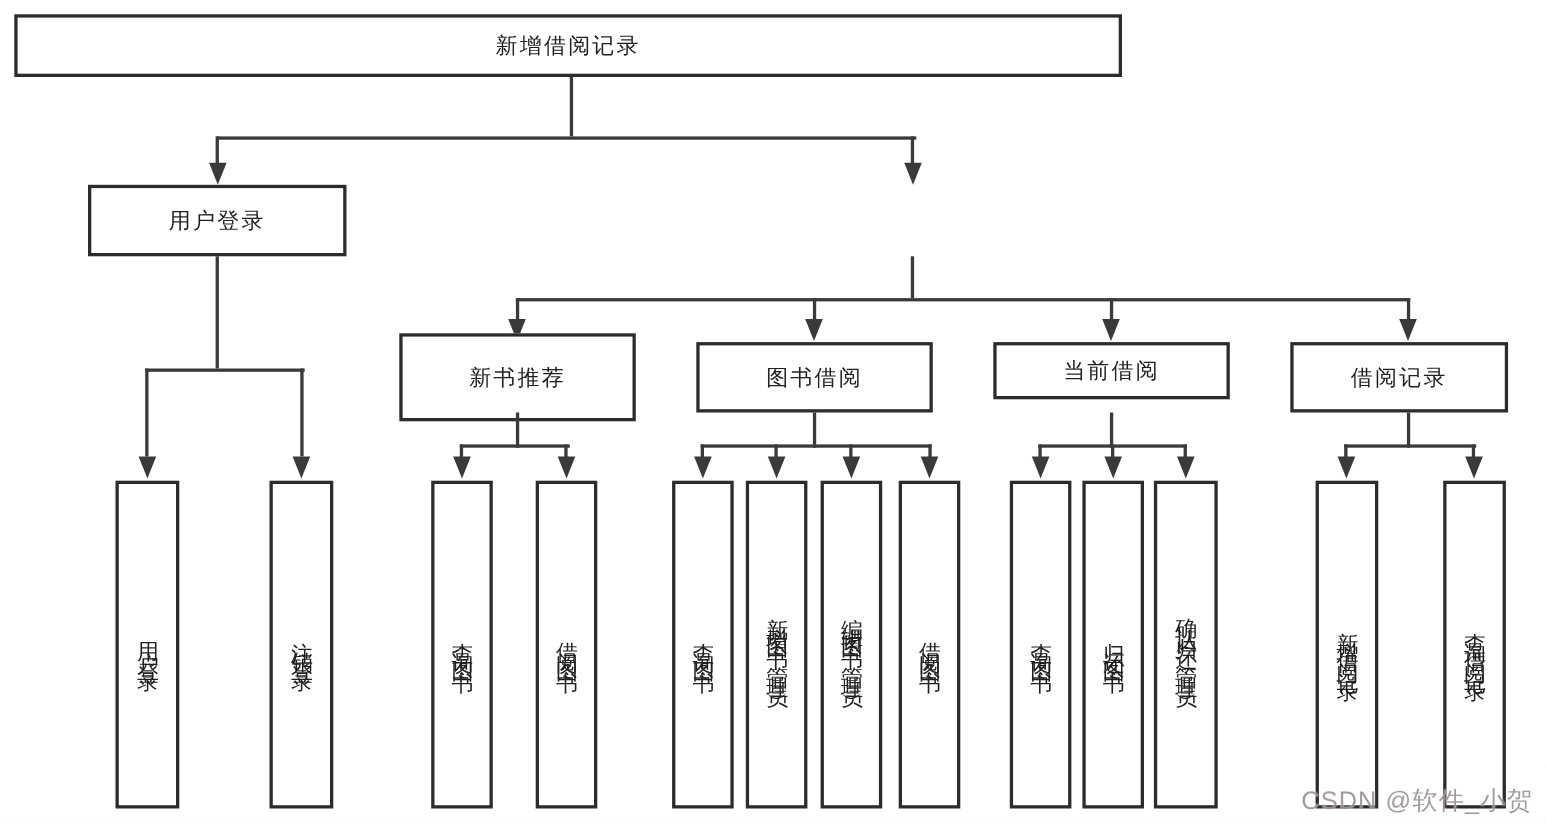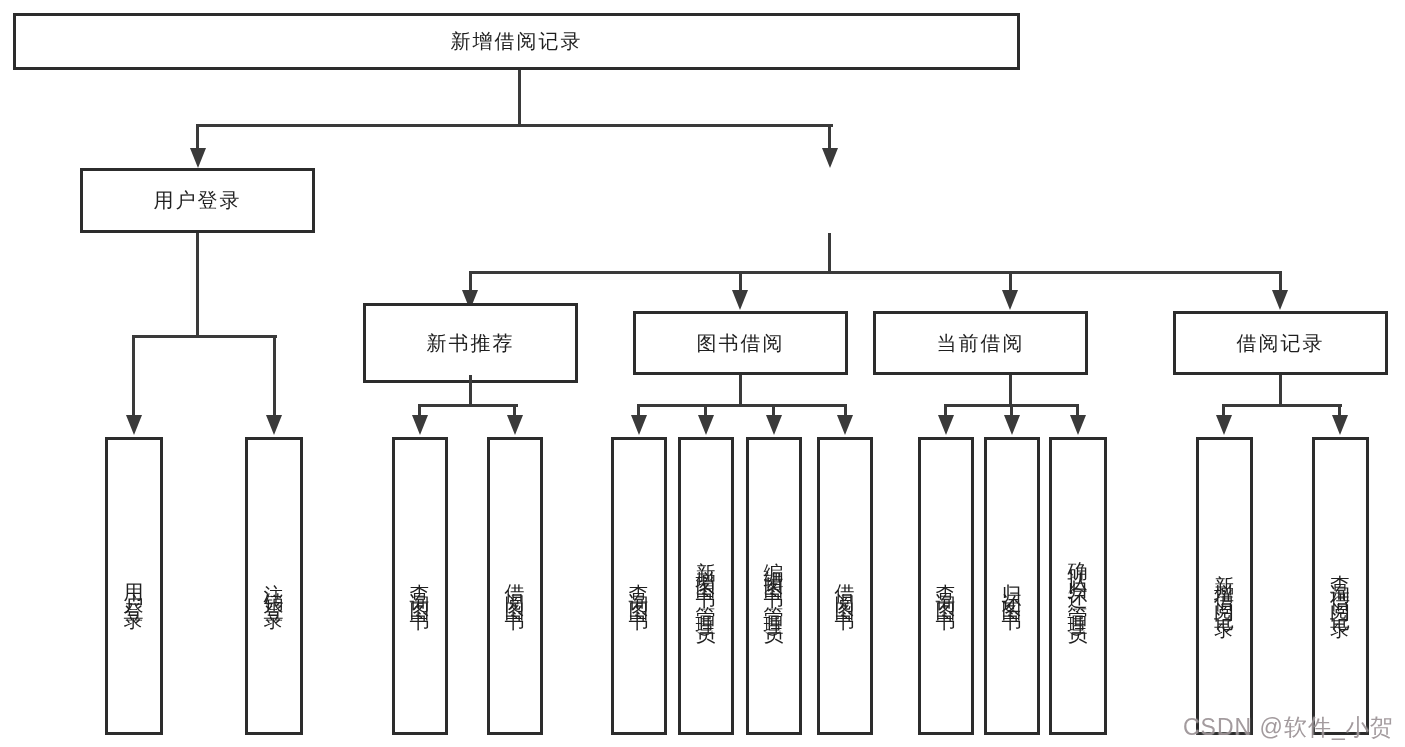--- a/index.html
+++ b/index.html
@@ -63,22 +63,22 @@
   <div class="arr" style="left:462px;top:290px"></div>
   <div class="vl" style="left:739px;top:271px;height:21px"></div>
   <div class="arr" style="left:732px;top:290px"></div>
   <div class="vl" style="left:1009px;top:271px;height:21px"></div>
   <div class="arr" style="left:1002px;top:290px"></div>
   <div class="vl" style="left:1279px;top:271px;height:21px"></div>
   <div class="arr" style="left:1272px;top:290px"></div>
 
   <div class="node" style="left:363px;top:303px;width:215px;height:80px">新书推荐</div>
   <div class="node" style="left:633px;top:311px;width:215px;height:64px">图书借阅</div>
-  <div class="node" style="left:873px;top:311px;width:215px;height:64px">当前借阅</div>
-  <div class="node" style="left:1173px;top:311px;width:215px;height:64px">借阅记录</div>
+  <div class="node" style="left:903px;top:311px;width:215px;height:52px">当前借阅</div>
+  <div class="node" style="left:1173px;top:311px;width:198px;height:64px">借阅记录</div>
 
   <div class="vl" style="left:469px;top:375px;height:32px"></div>
   <div class="hl" style="left:418px;top:404px;width:100px"></div>
   <div class="vl" style="left:418px;top:404px;height:13px"></div>
   <div class="arr" style="left:412px;top:415px"></div>
   <div class="vl" style="left:513px;top:404px;height:13px"></div>
   <div class="arr" style="left:507px;top:415px"></div>
 
   <div class="vl" style="left:739px;top:375px;height:32px"></div>
   <div class="hl" style="left:637px;top:404px;width:210px"></div>

